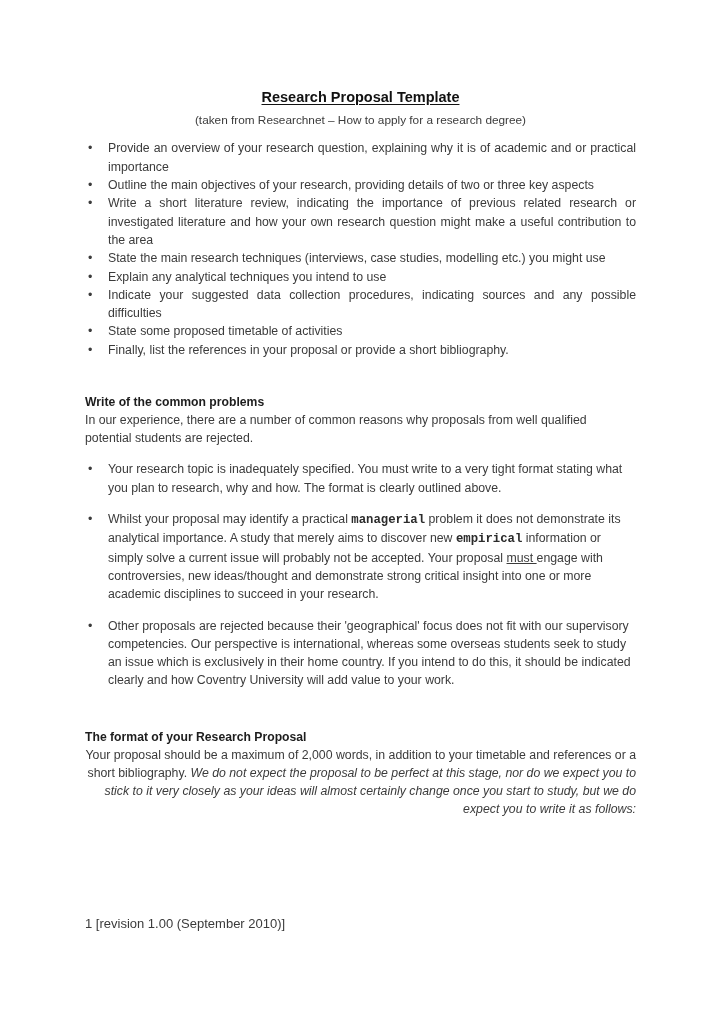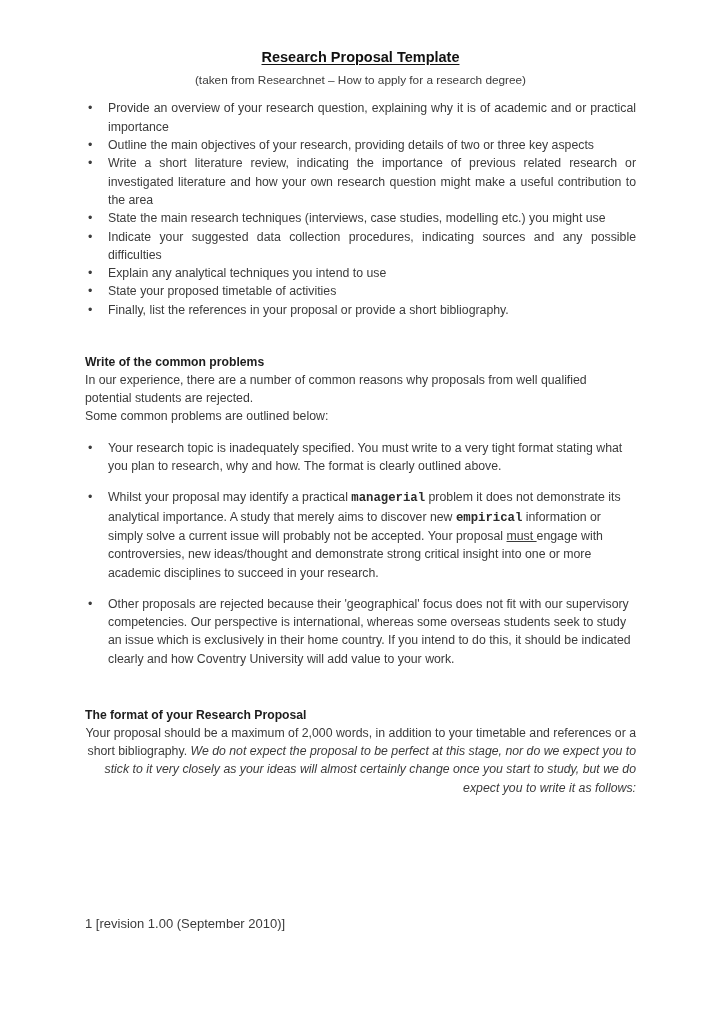--- a/index.html
+++ b/index.html
@@ -24,21 +24,21 @@
     width: 551px;
   }
 
   
   .doc-title {
     text-align: center;
     font-size: 14.5px;
     font-weight: bold;
     color: #111111;
     margin: 0;
-    padding-top: 48px;
+    padding-top: 88px;
     line-height: 1.25;
   }
   .doc-title span {
     text-decoration: underline;
     text-underline-offset: 2px;
   }
   .doc-subtitle {
     text-align: center;
     font-size: 11.8px;
     color: #3b3b3b;
@@ -132,30 +132,29 @@
 
     <h1 class="doc-title"><span>Research Proposal Template</span></h1>
     <p class="doc-subtitle">(taken from Researchnet – How to apply for a research degree)</p>
 
 
     <ul class="bullets list-guidance">
       <li>Provide an overview of your research question, explaining why it is of academic and or practical importance</li>
       <li>Outline the main objectives of your research, providing details of two or three key aspects</li>
       <li>Write a short literature review, indicating the importance of previous related research or investigated literature and how your own research question might make a useful contribution to the area</li>
       <li>State the main research techniques (interviews, case studies, modelling etc.) you might use</li>
+      <li>Explain any analytical techniques you intend to use</li>
       <li>Indicate your suggested data collection procedures, indicating sources and any possible difficulties</li>
-      <li>Explain any analytical techniques you intend to use</li>
-      <li>State your proposed timetable of activities</li>
+      <li>State some proposed timetable of activities</li>
       <li>Finally, list the references in your proposal or provide a short bibliography.</li>
     </ul>
 
     <h2 class="section-heading sec-problems">Write of the common problems</h2>
 
     <p class="body-para para-gap-1">In our experience, there are a number of common reasons why proposals from well qualified potential students are rejected.</p>
-    <p class="body-para para-gap-2">Some common problems are outlined below:</p>
 
     <ul class="bullets list-problems">
       <li>Your research topic is inadequately specified. You must write to a very tight format stating what you plan to research, why and how. The format is clearly outlined above.</li>
       <li><span> Whilst your proposal may identify a practical </span><b class="inline-bold">managerial</b><span> problem it does not demonstrate its analytical importance. A study that merely aims to discover new </span><b class="inline-bold">empirical</b><span> information or simply solve a current issue will probably not be accepted. Your proposal </span><u class="inline-underline">must </u><span>engage with controversies, new ideas/thought and demonstrate strong critical insight into one or more academic disciplines to succeed in your research.</span></li>
       <li> Other proposals are rejected because their 'geographical' focus does not fit with our supervisory competencies. Our perspective is international, whereas some overseas students seek to study an issue which is exclusively in their home country. If you intend to do this, it should be indicated clearly and how Coventry University will add value to your work.</li>
     </ul>
 
     <h2 class="section-heading sec-format">The format of your Research Proposal</h2>
 
     <p class="body-para para-gap-3"><span>Your proposal should be a maximum of 2,000 words, in addition to your timetable and references or a short bibliography. </span><i class="inline-italic">We do not expect the proposal to be perfect at this stage, nor do we expect you to stick to it very closely as your ideas will almost certainly change once you start to study, but we do expect you to write it as follows:</i></p>

